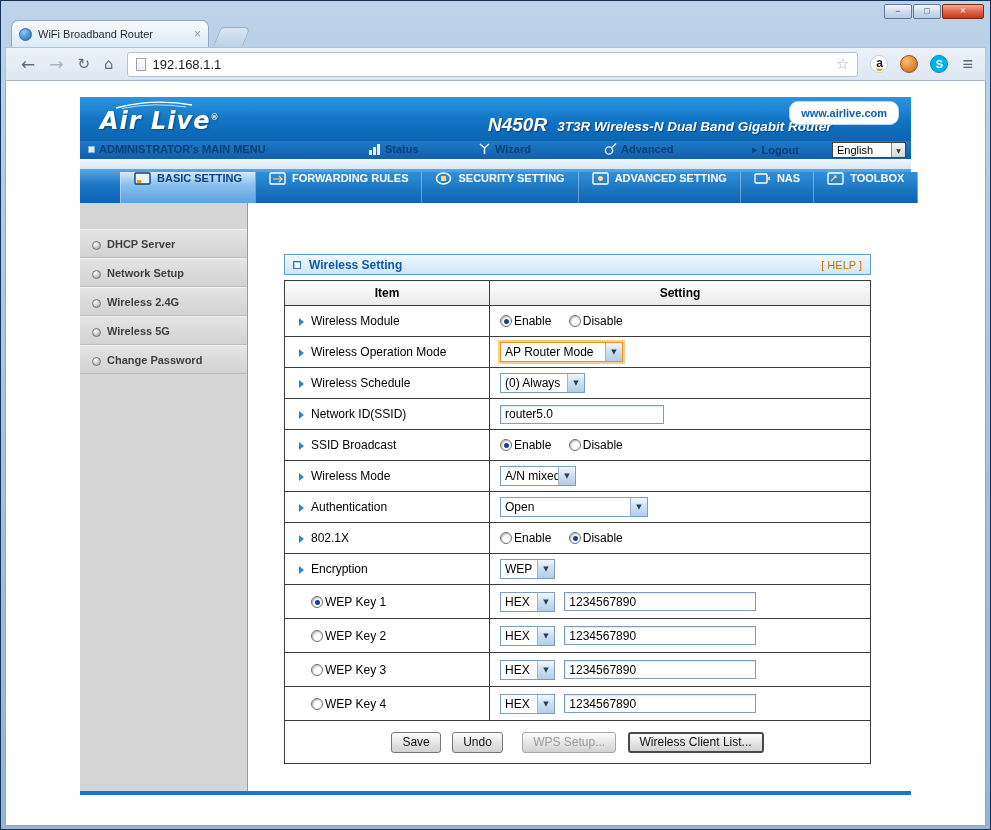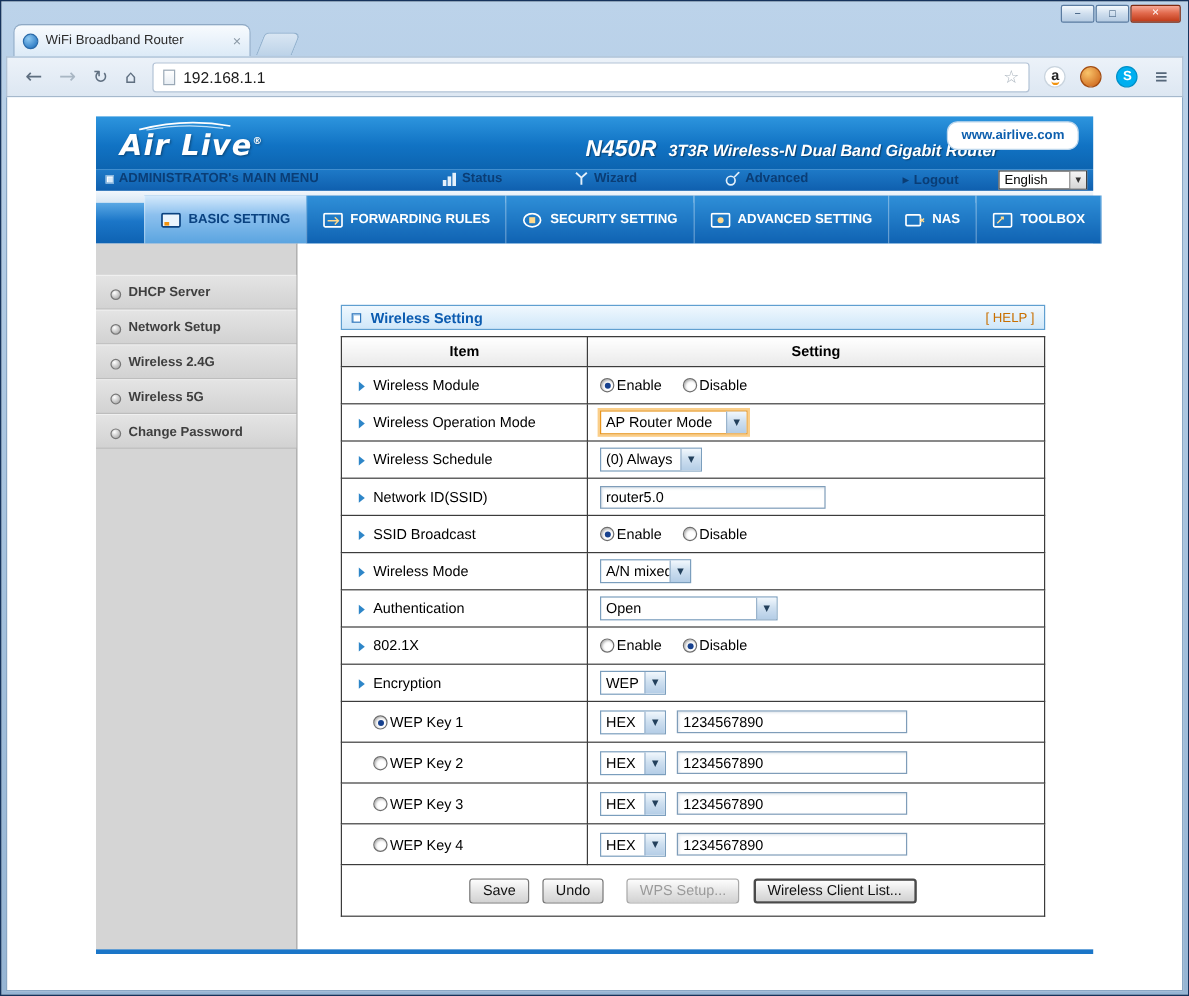--- a/index.html
+++ b/index.html
@@ -73,21 +73,21 @@
   .lang-select { position: absolute; right: 5px; top: 1px; width: 74px; height: 16px; background: #fff;
     border: 1px solid #444; display: flex; align-items: center; font-weight: normal; color: #000; }
   .lang-select .txt { flex: 1; padding: 0 4px; font-size: 11px; }
   .lang-select .sbtn { width: 14px; height: 100%; border-left: 1px solid #888;
     background: linear-gradient(#f5f5f5, #d6d6d6); font-size: 6px; color: #333;
     display: flex; align-items: center; justify-content: center; font-family: "DejaVu Sans", sans-serif; }
   
   .ru-gap { height: 10px; background: linear-gradient(#f2f7fc, #d8e7f4); }
   .tabbar { height: 34px; background: linear-gradient(180deg, #5aa8e4 0%, #1b76c8 45%, #0e62b2 100%);
     display: flex; align-items: flex-end; padding-left: 40px; }
-  .rtab { height: 40px; display: flex; align-items: center; gap: 6px; padding: 0 13px;
+  .rtab { height: 31px; display: flex; align-items: flex-start; gap: 6px; padding: 0 13px;
     color: #fff; font-weight: bold; font-size: 11px; white-space: nowrap;
     border-left: 1px solid rgba(255,255,255,.35); background: linear-gradient(#2f8fd8, #0f62b2); }
   .rtab:last-child { border-right: 1px solid rgba(255,255,255,.35); }
   .rtab.active { background: linear-gradient(#d5eafc, #8cc0ee 40%, #5aa4e0); color: #0a4280; }
   .rtab svg { display: block; }
   
   .ru-body { display: flex; min-height: 588px; }
   .sidebar { width: 168px; background: #d5d5d5; border-right: 1px solid #9a9a9a; padding-top: 26px; }
   .sb-item { height: 29px; display: flex; align-items: center; padding-left: 27px; position: relative;
     font-size: 11px; font-weight: bold; color: #3f3f3f;
@@ -126,21 +126,21 @@
     border: 1px solid #7b9ebd; vertical-align: middle; }
   .select .txt { flex: 1; padding: 0 4px; font-size: 12px; white-space: nowrap; overflow: hidden; }
   .select .sbtn { width: 17px; height: 100%; border-left: 1px solid #9ab4cc;
     background: linear-gradient(#f2f8fd, #cfe0f0 45%, #b4cde6); display: flex; align-items: center;
     justify-content: center; font-size: 7px; color: #23405c; font-family: "DejaVu Sans", sans-serif; }
   .select.focus { border-color: #e8961e; box-shadow: 0 0 0 2px rgba(246,174,58,.6); }
   .tinput { height: 19px; border: 1px solid #7f9db9; box-shadow: inset 1px 1px 2px #dce3ea;
     font-size: 12px; padding: 0 4px; font-family: "Liberation Sans", sans-serif; vertical-align: middle; }
   .ml6 { margin-left: 6px; }
   .w46 { width: 46px; } .w55 { width: 55px; } .w76 { width: 76px; } .w85 { width: 85px; }
-  .w123 { width: 123px; } .w148 { width: 148px; } .w188 { width: 188px; } .w192 { width: 192px; }
+  .w123 { width: 123px; } .w148 { width: 148px; } .w188 { width: 164px; } .w192 { width: 192px; }
   tr.rbtn td { height: 43px; text-align: center; }
   .btncell { padding: 4px 0; }
   .btn-classic { font-size: 12px; height: 21px; padding: 0 10px; margin: 0 4px;
     background: linear-gradient(#fdfdfd, #e4e4e4 55%, #d2d2d2); border: 1px solid #777;
     border-radius: 3px; color: #111; font-family: "Liberation Sans", sans-serif; }
   .btn-classic.disabled { color: #9a9a9a; border-color: #a8a8a8; }
   .btn-classic.wps { margin-left: 12px; }
   .btn-classic.emph { border: 2px solid #4a4a4a; }
   .ru-footer { height: 4px; background: #1b76c8; }
 </style>

